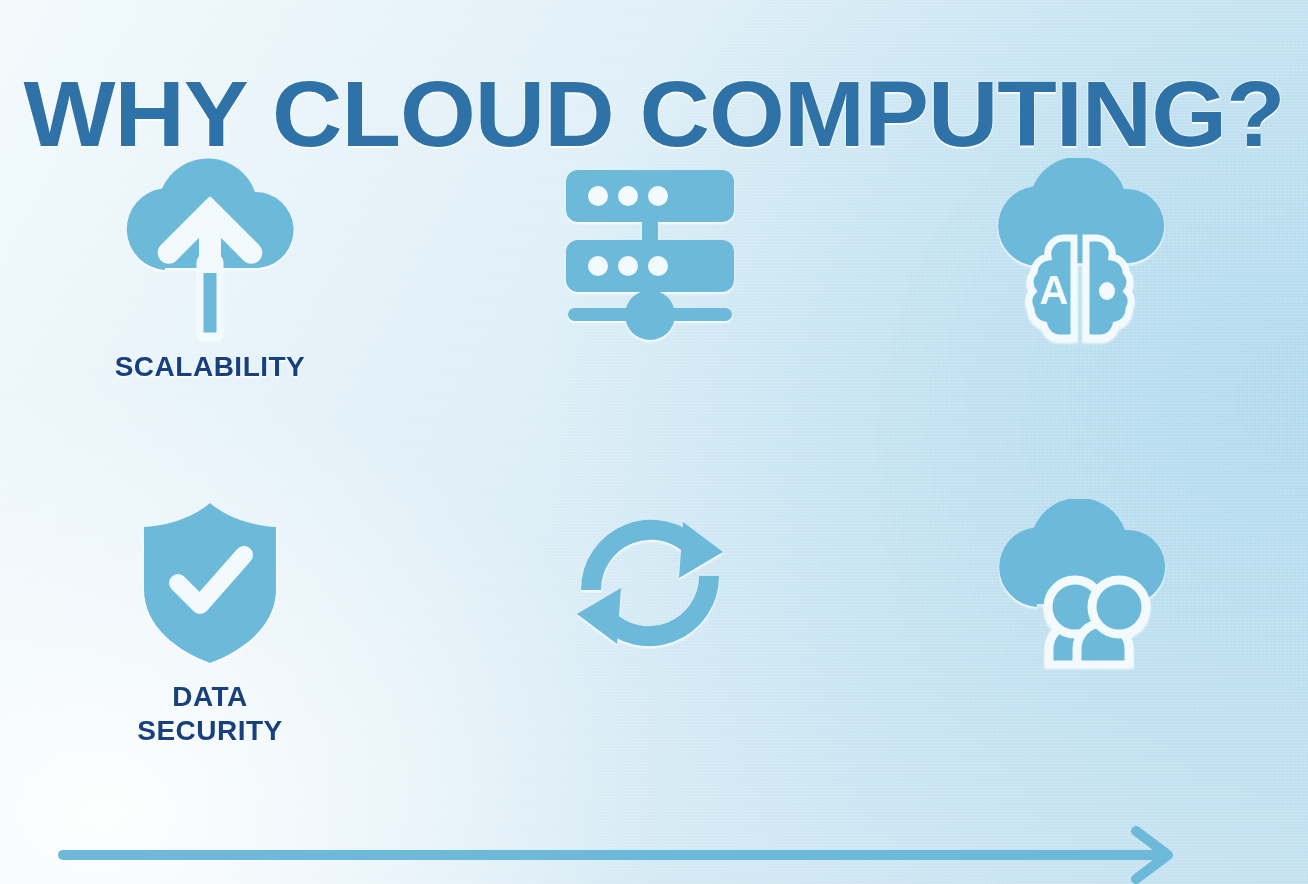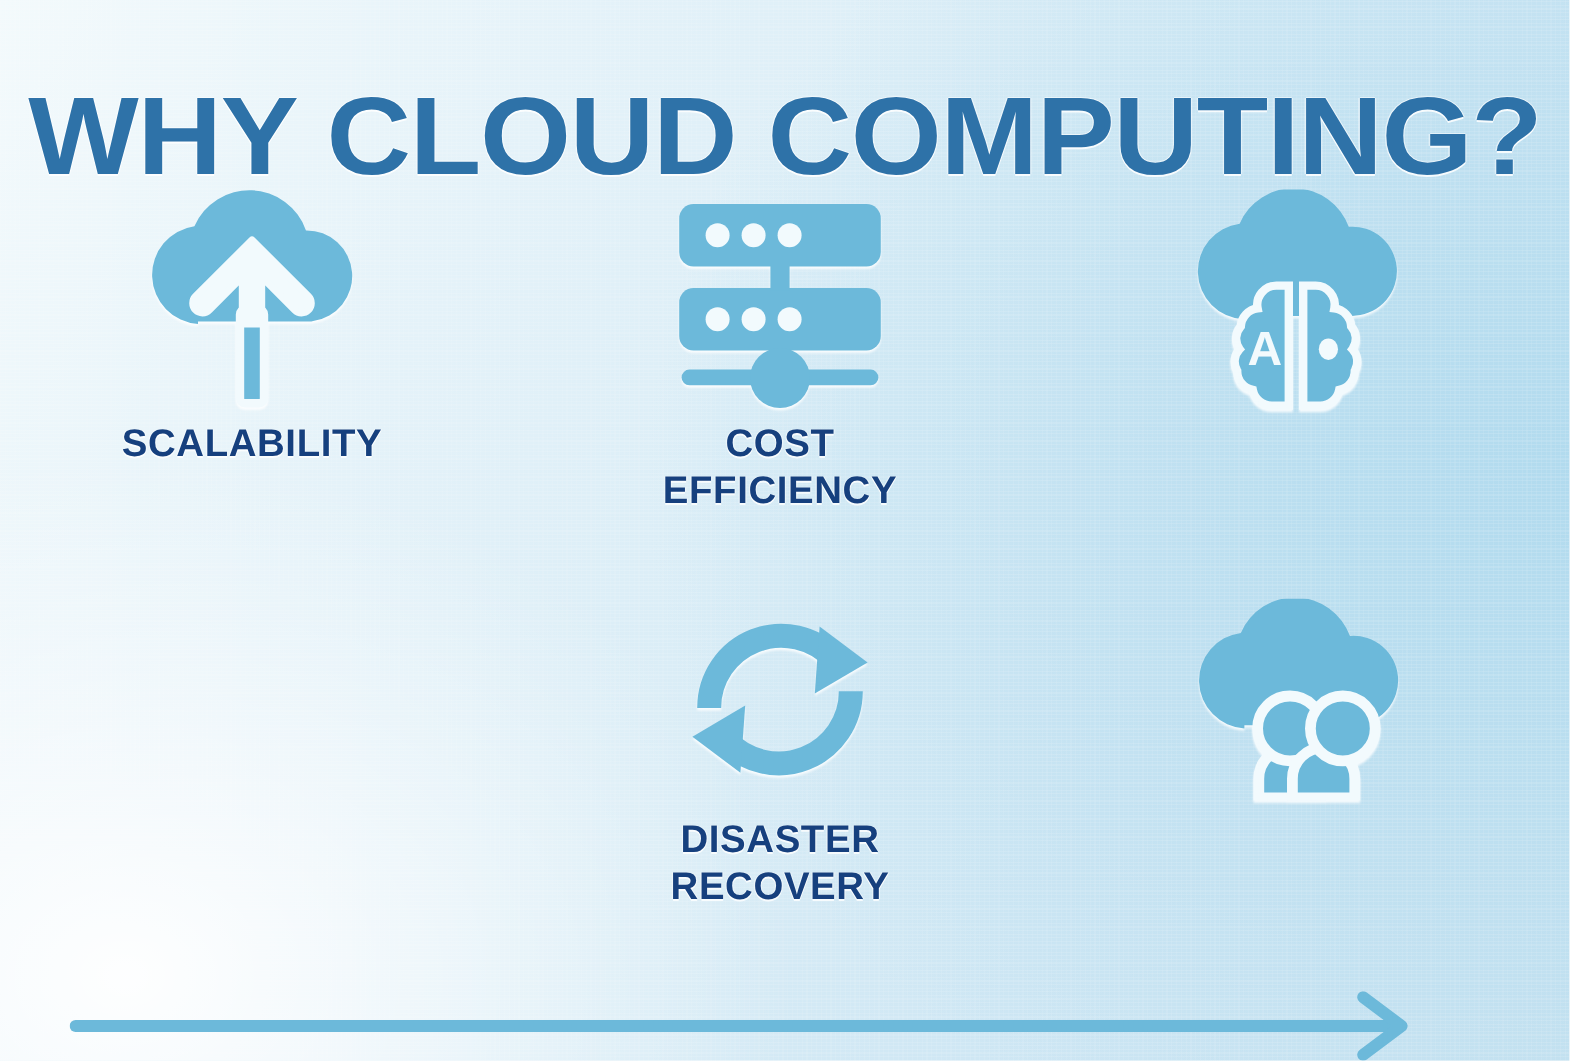--- a/index.html
+++ b/index.html
@@ -64,21 +64,21 @@
     width: 420px;
     text-align: center;
   }
   .cell .icon-wrap {
     height: 195px;
     display: flex;
     align-items: center;
     justify-content: center;
   }
   .cell .label {
-    font-size: 32px;
+    font-size: 28px;
     font-weight: 700;
     line-height: 1.22;
     color: #16407e;
     letter-spacing: 0.5px;
     text-shadow:
       0 2px 0 rgba(255,255,255,0.8),
       1px 0 0 rgba(255,255,255,0.45),
       -1px 0 0 rgba(255,255,255,0.45);
     white-space: pre-line;
   }
@@ -143,22 +143,20 @@
               <circle cx="46" cy="32" r="10"></circle>
               <circle cx="76" cy="32" r="10"></circle>
               <circle cx="106" cy="32" r="10"></circle>
               <circle cx="46" cy="102" r="10"></circle>
               <circle cx="76" cy="102" r="10"></circle>
               <circle cx="106" cy="102" r="10"></circle>
             </g>
           </svg>
         </span>
       </div>
-      <div class="label">COST
-EFFICIENCY</div>
     </div>
 
     <div class="cell r1 c3">
       <div class="icon-wrap">
         <span>
           <svg class="icon-svg" width="172" height="190" viewBox="0 0 172 190" xmlns="http://www.w3.org/2000/svg">
             <g fill="#6cb9da">
               <path d="M42 108a40 40 0 0 1-3-79.6A49 49 0 0 1 130 31a37 37 0 0 1 6 74c-1 .2-2 .3-3 .3H42z"></path>
             </g>
 
@@ -166,36 +164,46 @@
               <path d="M80 80 v100 h-14 a16 16 0 0 1 -16 -13 a16 16 0 0 1 -13 -16 a15 15 0 0 1 2 -18 a15 15 0 0 1 1 -19 a16 16 0 0 1 14 -15 a16 16 0 0 1 16 -19 z"></path>
               <path d="M92 80 v100 h14 a16 16 0 0 0 16 -13 a16 16 0 0 0 13 -16 a15 15 0 0 0 -2 -18 a15 15 0 0 0 -1 -19 a16 16 0 0 0 -14 -15 a16 16 0 0 0 -16 -19 z"></path>
             </g>
             <ellipse cx="113" cy="133" rx="8" ry="9" fill="#f2fafd"></ellipse>
             <text x="60" y="146" text-anchor="middle" fill="#f2fafd" font-family="Liberation Sans, sans-serif" font-size="40" font-weight="700">A</text>
           </svg>
         </span>
       </div>
     </div>
 
+    <div class="cell r2 c1">
+      <div class="icon-wrap">
+        <span>
+          <svg class="icon-svg" width="152" height="168" viewBox="0 0 152 168" xmlns="http://www.w3.org/2000/svg">
+            <path d="M76 4 C58 20 30 27 10 28 v62 c0 38 34 62 66 74 32-12 66-36 66-74 V28 c-20-1-48-8-66-24z" fill="#6cb9da"></path>
+            <path d="M44 84 L66 106 L110 56" fill="none" stroke="#f2fafd" stroke-width="18" stroke-linecap="round" stroke-linejoin="round"></path>
+          </svg>
+        </span>
+      </div>
+      <div class="label">DATA
+SECURITY</div>
+    </div>
 
     <div class="cell r2 c2">
       <div class="icon-wrap">
         <span>
           <svg class="icon-svg" width="158" height="158" viewBox="0 0 158 158" xmlns="http://www.w3.org/2000/svg">
             <g fill="none" stroke="#6cb9da" stroke-width="20" stroke-linecap="butt">
               <path d="M20 86 A60 60 0 0 1 124 45"></path>
               <path d="M138 72 A60 60 0 0 1 34 113"></path>
             </g>
             <polygon points="112,18 152,48 108,74" fill="#6cb9da"></polygon>
             <polygon points="46,140 6,110 50,84" fill="#6cb9da"></polygon>
           </svg>
         </span>
       </div>
-      <div class="label">DISASTER
-RECOVERY</div>
     </div>
 
     <div class="cell r2 c3">
       <div class="icon-wrap">
         <span>
           <svg class="icon-svg" width="174" height="168" viewBox="0 0 174 168" xmlns="http://www.w3.org/2000/svg">
             <g fill="#6cb9da">
               <path d="M44 108a40 40 0 0 1-3-79.6A49 49 0 0 1 132 31a37 37 0 0 1 6 74c-1 .2-2 .3-3 .3H44z"></path>
             </g>
             <g fill="#6cb9da" stroke="#f2fafd" stroke-width="9">

